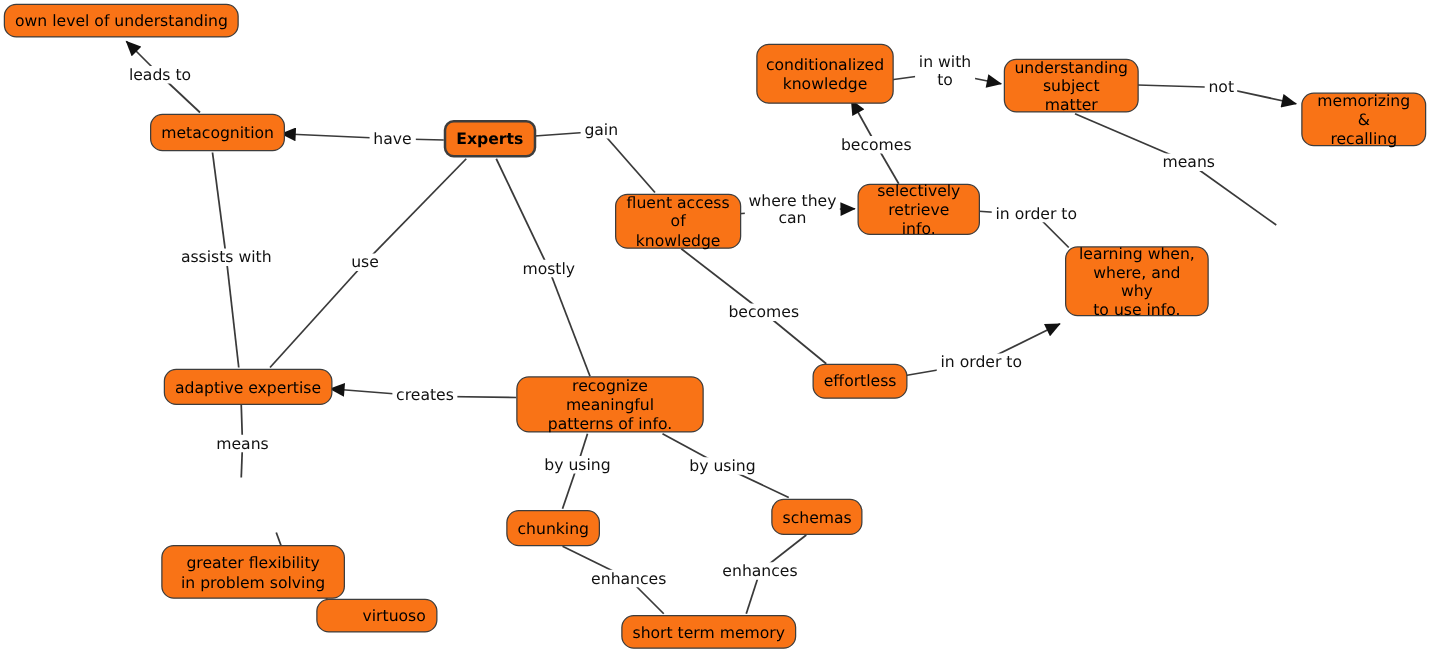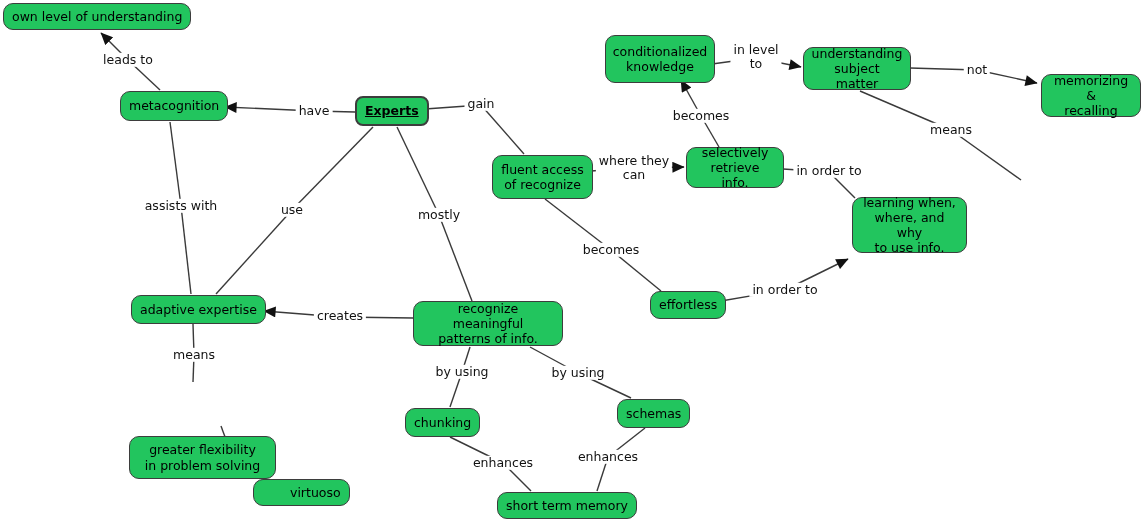--- a/index.html
+++ b/index.html
@@ -10,21 +10,21 @@
     font-family:"DejaVu Sans","Liberation Sans",sans-serif;
     overflow:hidden;
   }
   #edges{position:absolute;left:0;top:0;z-index:1;}
   #edges line{stroke:#3a3a3a;stroke-width:1.4;}
   .node{
     position:absolute;z-index:3;
     box-sizing:border-box;
     display:flex;align-items:center;justify-content:center;
     text-align:center;
-    background:#22c55e;
+    background:#f97316;
     border:1.5px solid #3d3d3d;
     border-radius:10px;
     font-size:12.5px;line-height:1.22;color:#000;
     padding:2px 8px;
     white-space:pre-line;
   }
   .node.auto{white-space:nowrap;width:auto;}
   .node.bold{font-weight:bold;border-width:2px;border-radius:8px;}
   .link-label{
     position:absolute;z-index:2;
@@ -108,21 +108,21 @@
     <line x1="783" y1="169" x2="829" y2="172"></line>
     <line x1="829" y1="172" x2="855" y2="198"></line>
 
     <line x1="721" y1="301" x2="785" y2="290"></line>
     <line x1="785" y1="290" x2="848" y2="259" marker-end="url(#arr)"></line>
   </svg>
 
   <div class="link-label" style="left:128px;top:60px;">leads to</div>
   <div class="link-label" style="left:314px;top:111px;">have</div>
   <div class="link-label" style="left:481px;top:104px;">gain</div>
-  <div class="link-label" style="left:756px;top:57px;">in level
+  <div class="link-label" style="left:756px;top:57px;">in with
 to</div>
   <div class="link-label" style="left:977px;top:70px;">not</div>
   <div class="link-label" style="left:701px;top:116px;">becomes</div>
   <div class="link-label" style="left:634px;top:168px;">where they
 can</div>
   <div class="link-label" style="left:829px;top:171px;">in order to</div>
   <div class="link-label" style="left:951px;top:130px;">means</div>
   <div class="link-label" style="left:181px;top:206px;">assists with</div>
   <div class="link-label" style="left:292px;top:210px;">use</div>
   <div class="link-label" style="left:439px;top:215px;text-align:right;">mostly</div>
@@ -131,29 +131,29 @@
   <div class="link-label" style="left:340px;top:316px;">creates</div>
   <div class="link-label" style="left:194px;top:355px;">means</div>
   <div class="link-label" style="left:232px;top:456px;">becomes</div>
   <div class="link-label" style="left:462px;top:372px;">by using</div>
   <div class="link-label" style="left:578px;top:373px;">by using</div>
   <div class="link-label" style="left:503px;top:463px;">enhances</div>
   <div class="link-label" style="left:608px;top:457px;">enhances</div>
 
   <div class="node auto" style="left:3px;top:3px;height:27px;">own level of understanding</div>
   <div class="node auto" style="left:120px;top:91px;height:30px;">metacognition</div>
-  <div class="node auto bold" style="left:355px;top:96px;height:30px;text-decoration:underline;">Experts</div>
+  <div class="node auto bold" style="left:355px;top:96px;height:30px;">Experts</div>
   <div class="node" style="left:605px;top:35px;width:110px;height:48px;">conditionalized
 knowledge</div>
   <div class="node" style="left:803px;top:47px;width:108px;height:43px;">understanding
 subject matter</div>
   <div class="node" style="left:1041px;top:74px;width:100px;height:43px;">memorizing &amp;
 recalling</div>
   <div class="node" style="left:492px;top:155px;width:101px;height:44px;">fluent access
-of recognize</div>
+of knowledge</div>
   <div class="node" style="left:852px;top:197px;width:115px;height:56px;">learning when,
 where, and why
 to use info.</div>
   <div class="node" style="left:686px;top:147px;width:98px;height:41px;">selectively
 retrieve info.</div>
   <div class="node auto" style="left:131px;top:295px;height:29px;">adaptive expertise</div>
   <div class="node" style="left:413px;top:301px;width:150px;height:45px;">recognize meaningful
 patterns of info.</div>
   <div class="node auto" style="left:650px;top:291px;height:28px;">effortless</div>
   <div class="node" style="left:129px;top:401px;width:147px;height:43px;margin-top:35px;">greater flexibility

